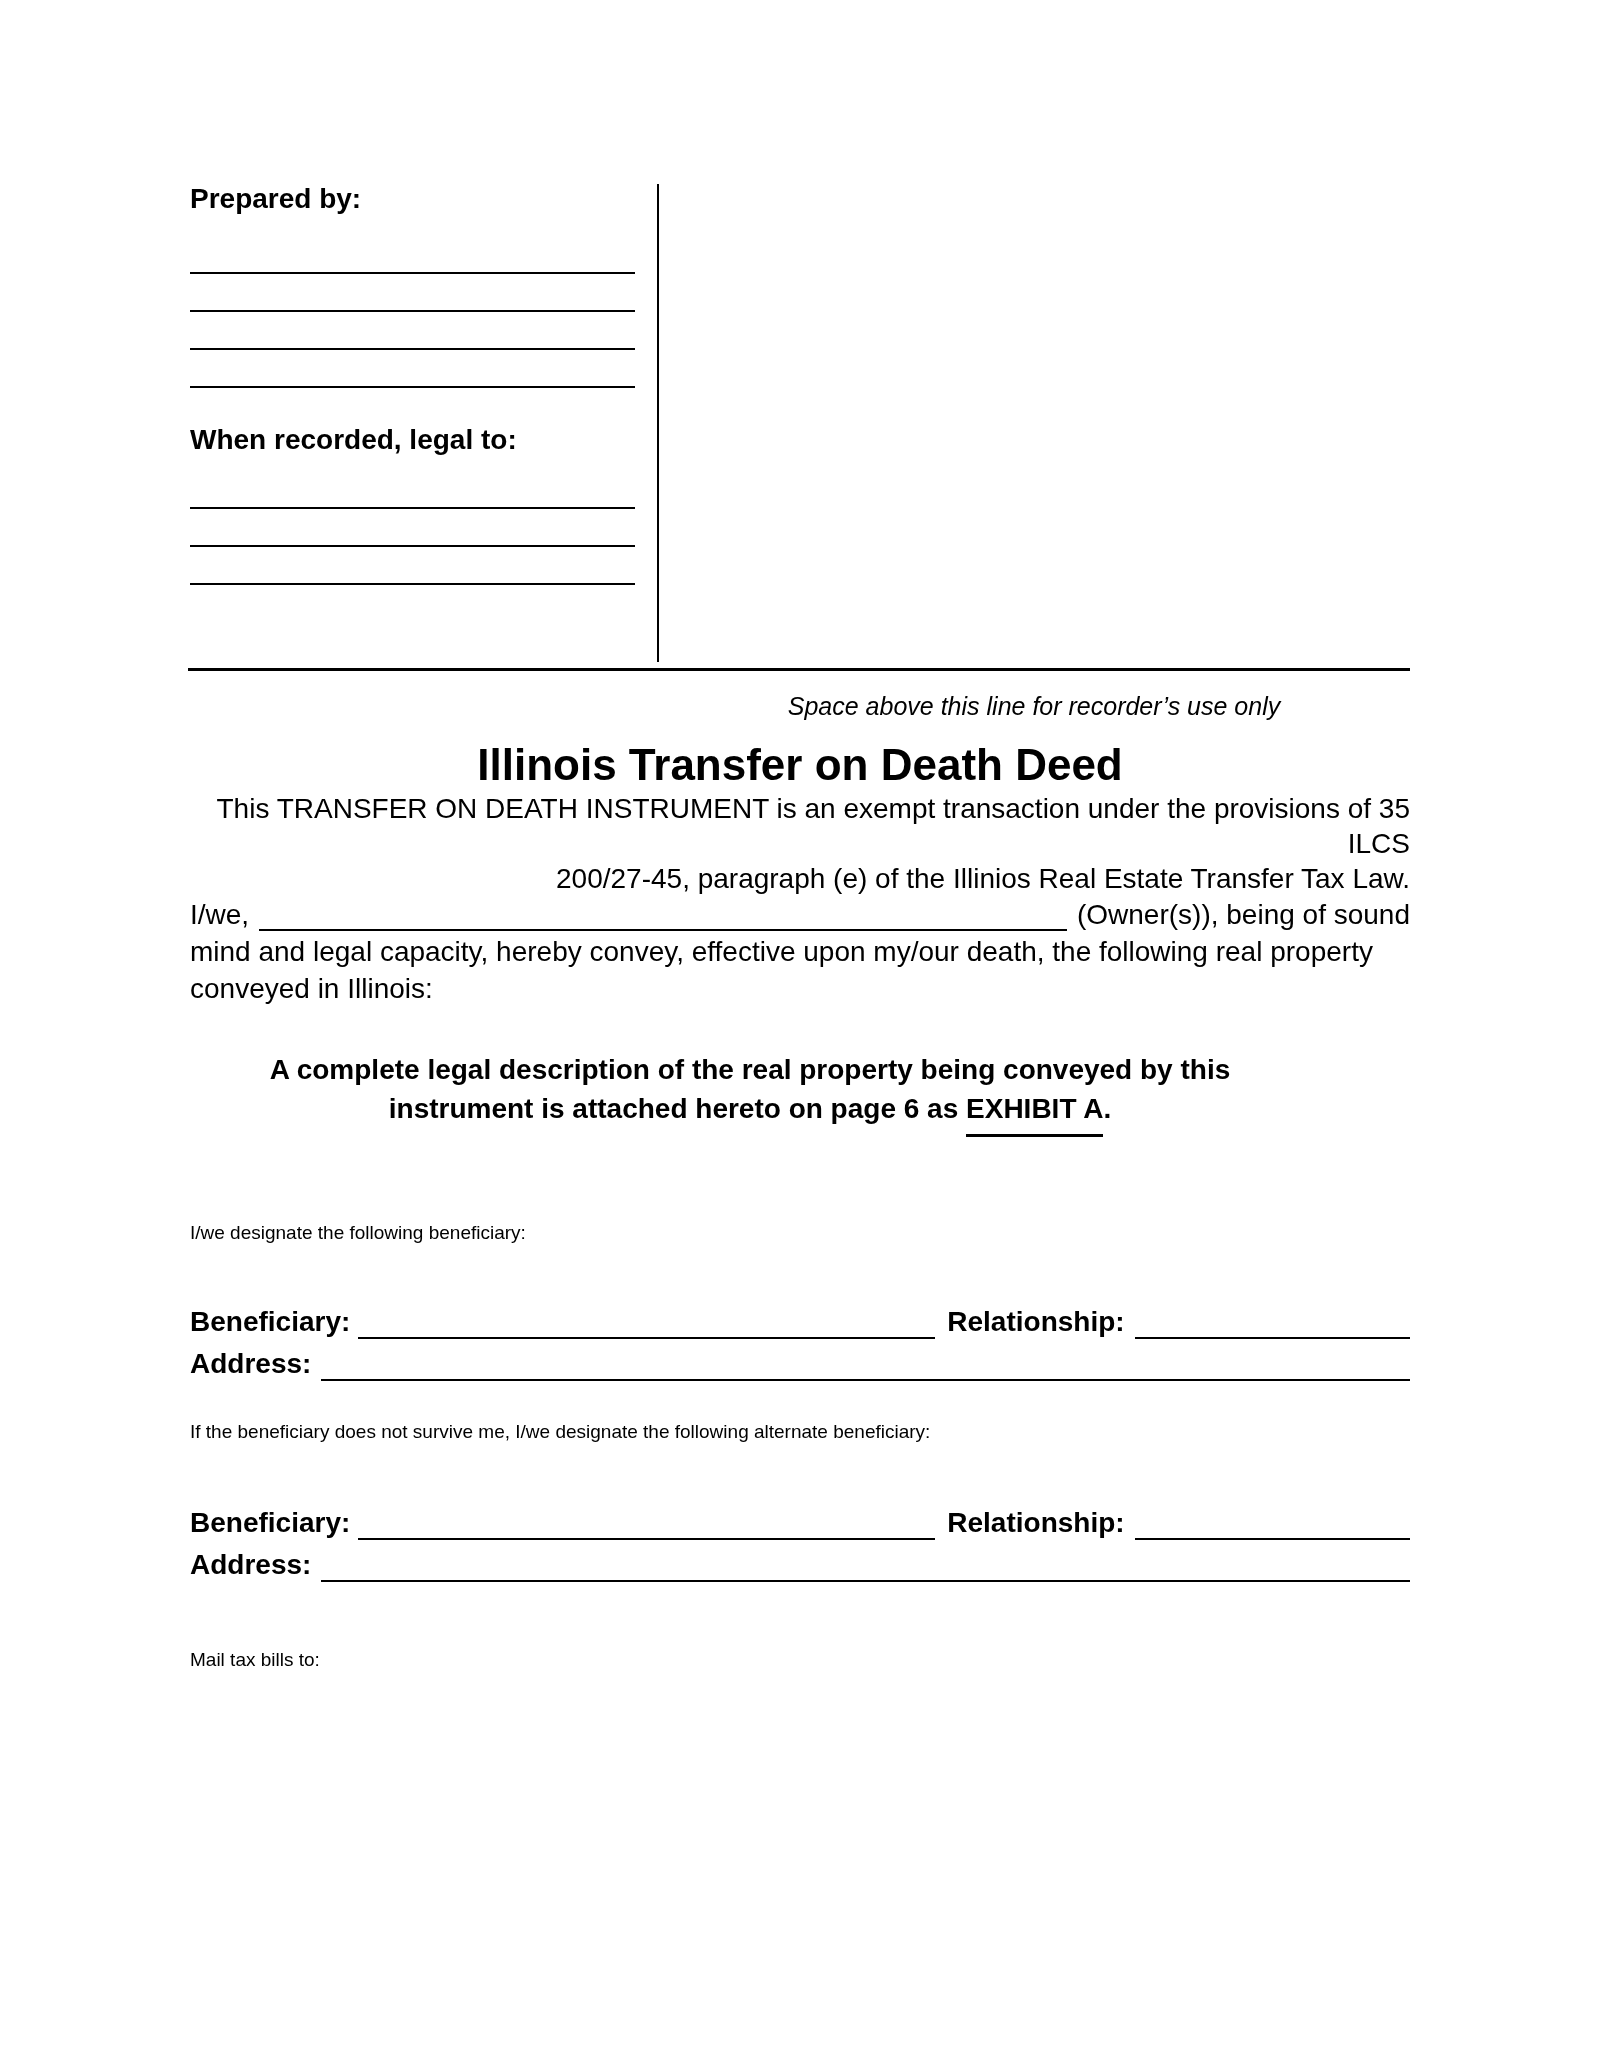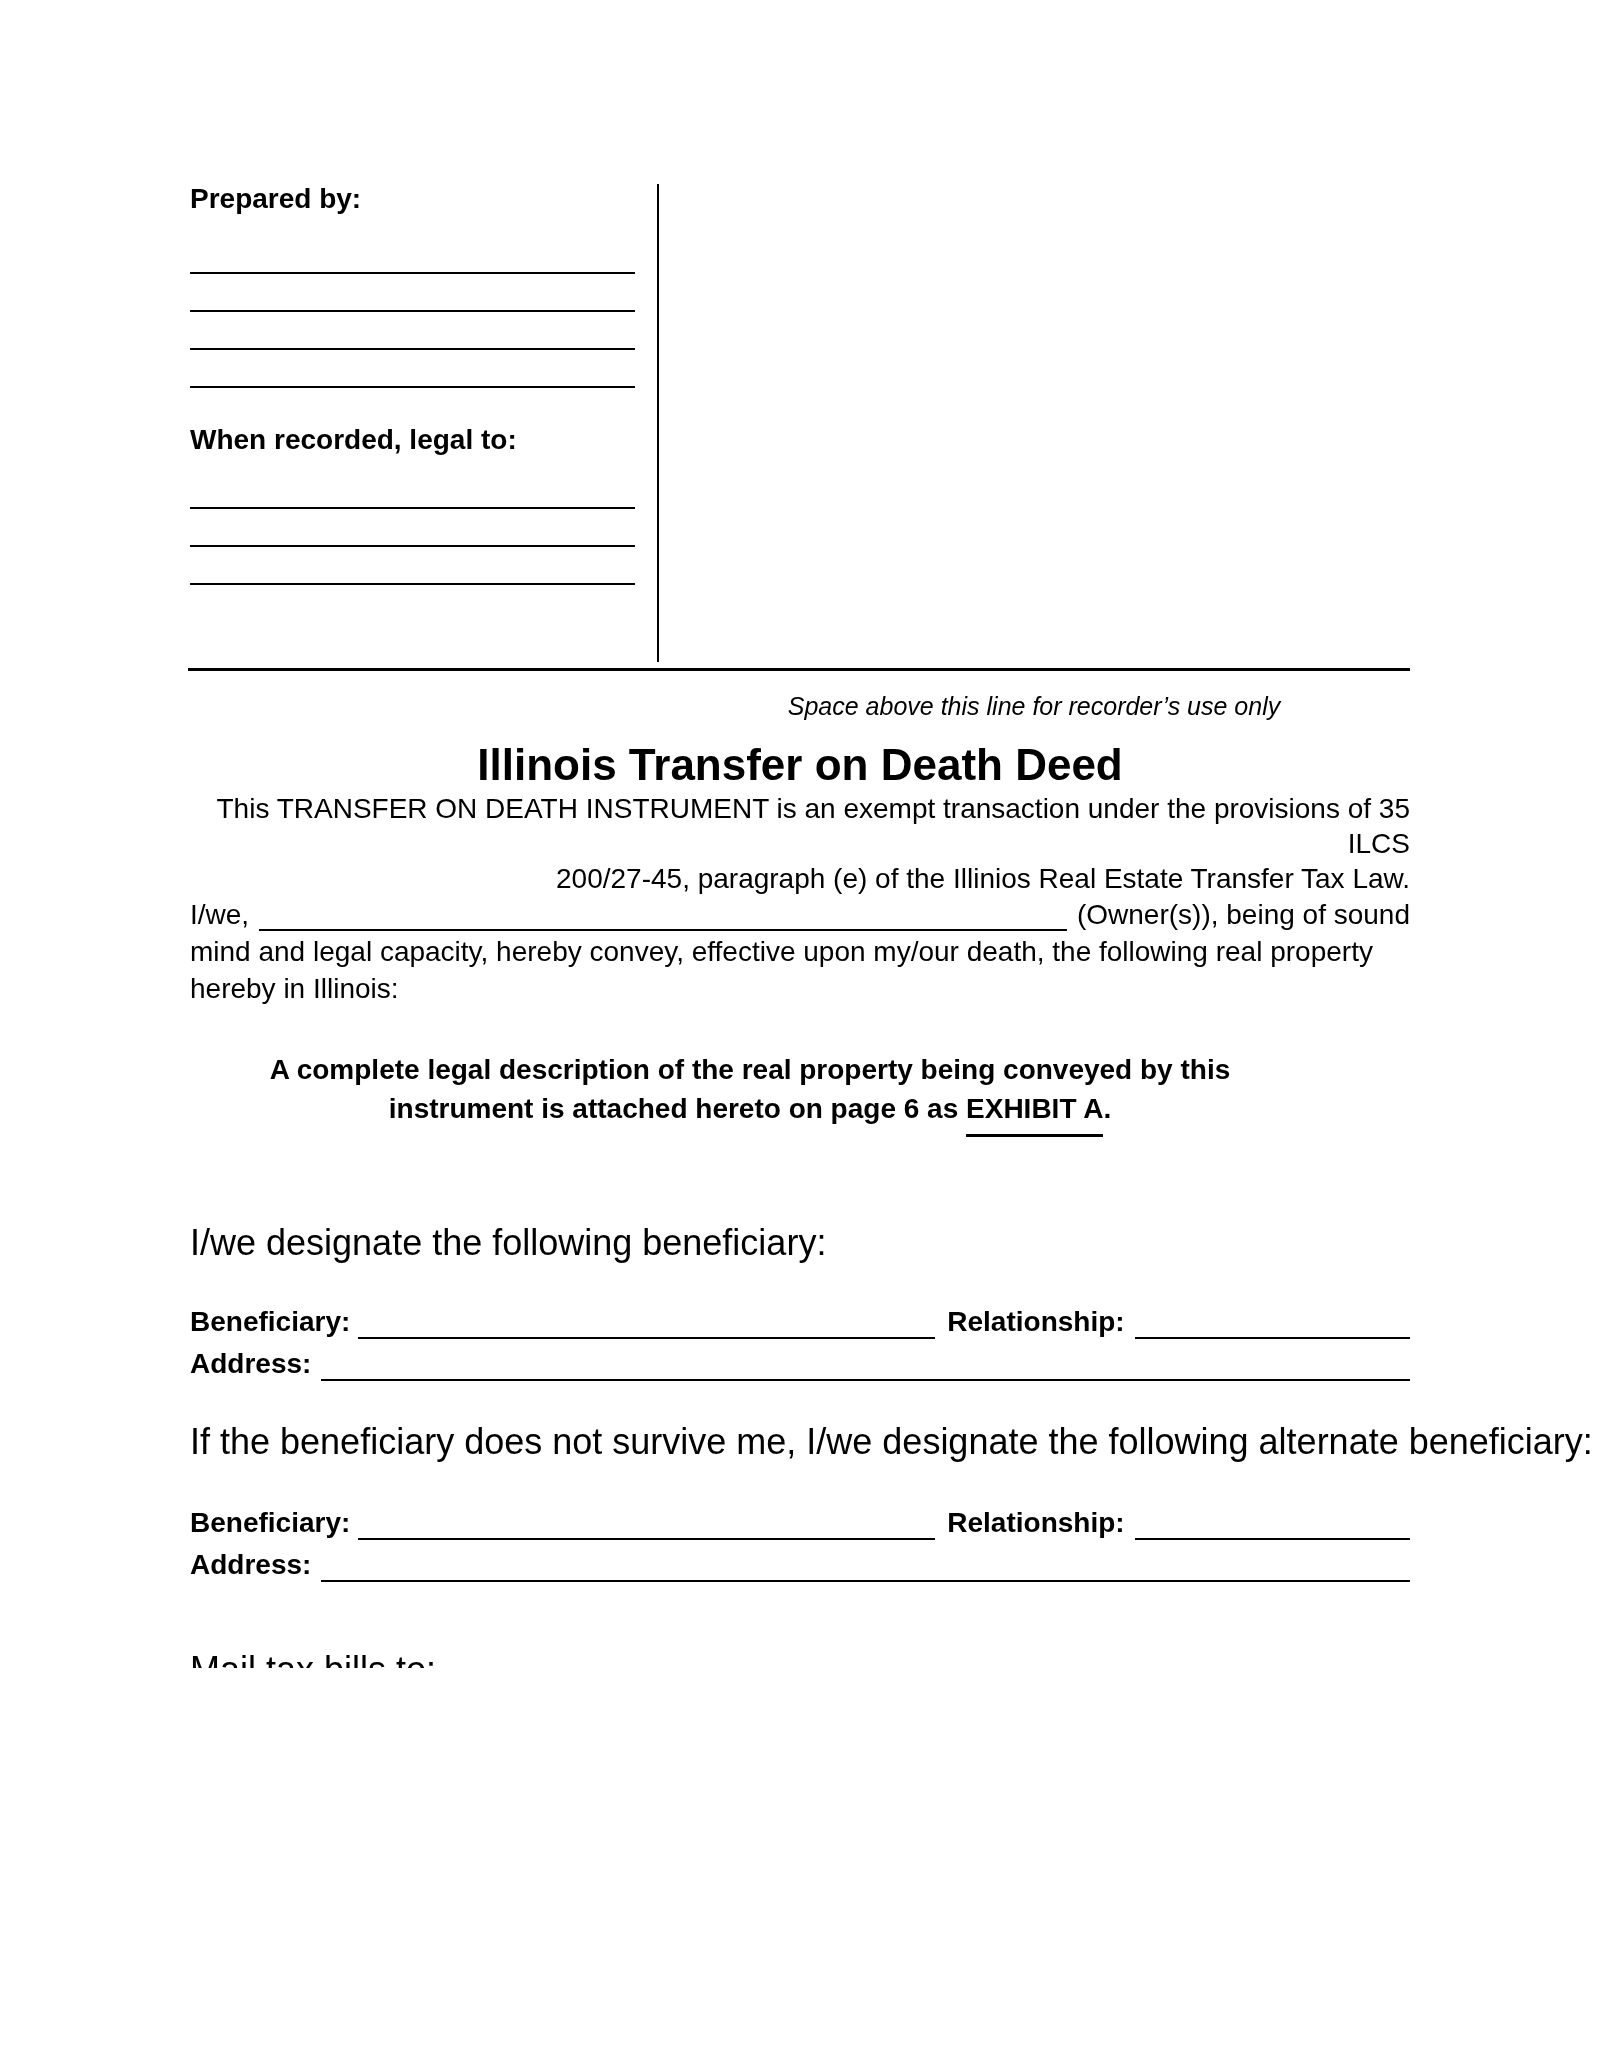--- a/index.html
+++ b/index.html
@@ -2,21 +2,21 @@
 <html><head>
 <meta charset="utf-8">
 <style>
   html,body{margin:0;padding:0;background:#ffffff;}
   .page{
     position:relative; width:1600px; height:1668px; background:#ffffff;
     font-family:"Liberation Sans", sans-serif; color:#000; overflow:hidden;
   }
   .abs{position:absolute;}
   .label{font-size:28px; font-weight:bold; white-space:nowrap;}
-  .body-text{font-size:36px; white-space:nowrap;}
+  .body-text{font-size:19px; white-space:nowrap;}
 
   
   .bline{position:absolute; left:190px; width:445px; border-top:2px solid #000;}
   .vdivider{position:absolute; left:657px; top:184px; height:478px; border-left:2px solid #000;}
   .hrule{position:absolute; left:188px; top:668px; width:1222px; border-top:3px solid #000;}
 
   .recorder-note{position:absolute; left:658px; top:692px; width:752px;
     text-align:center; font-style:italic; font-size:25px;}
 
   .doc-title{position:absolute; left:0; top:740px; width:1600px; text-align:center;
@@ -77,21 +77,21 @@
     <div>200/27-45, paragraph (e) of the Illinios Real Estate Transfer Tax Law.</div>
   </div>
 
   <div class="owner-clause">
     <div class="flexline">
       <span class="txt">I/we,</span>
       <span class="inline-blank"></span>
       <span class="txt">(Owner(s)), being of sound</span>
     </div>
     <div>mind and legal capacity, hereby convey, effective upon my/our death, the following real property</div>
-    <div>hereby in Illinois:</div>
+    <div>conveyed in Illinois:</div>
   </div>
 
   <div class="exhibit">
     <div>A complete legal description of the real property being conveyed by this</div>
     <div><span>instrument is attached hereto on page 6 as </span><span class="uline">EXHIBIT A</span><span>.</span></div>
   </div>
 
   <div class="abs body-text" style="left:190px; top:1222px;">I/we designate the following beneficiary:</div>
 
   <div class="form-row" style="top:1301px;">

